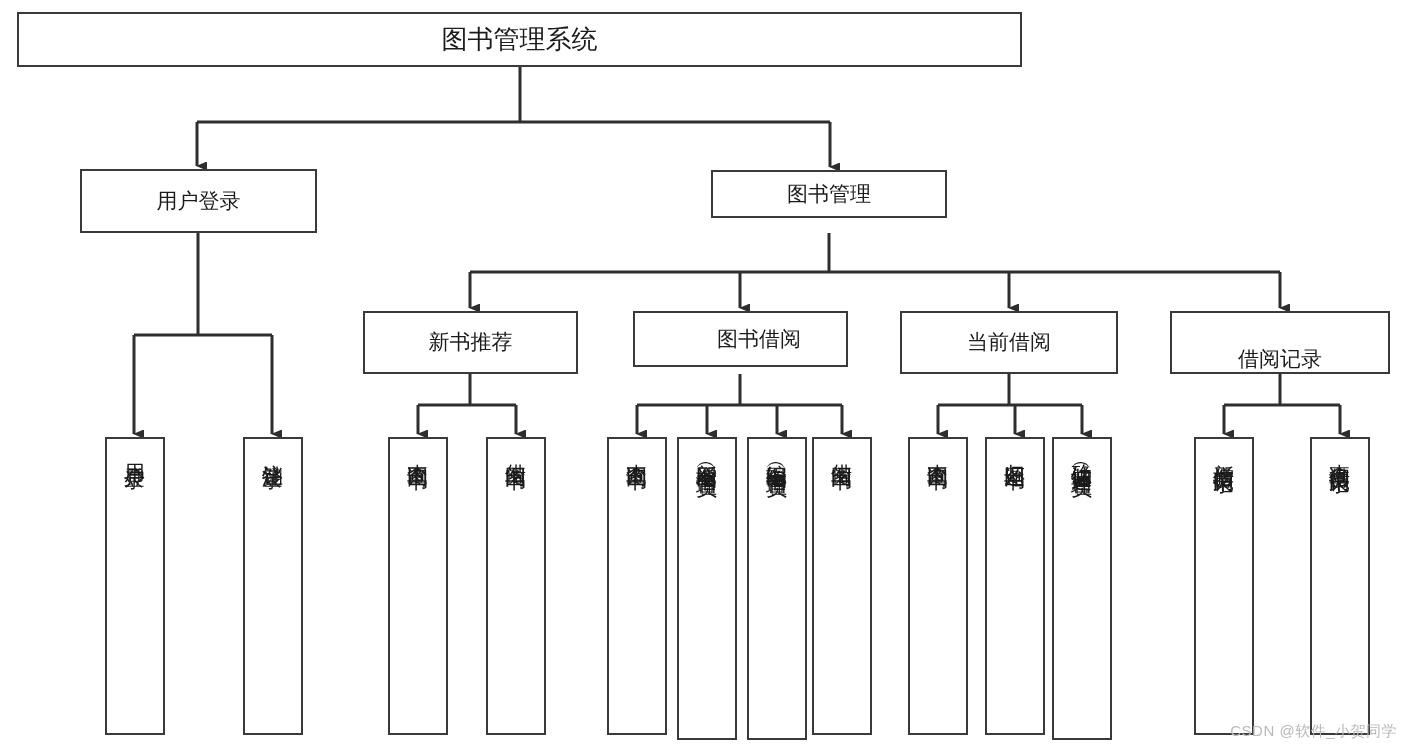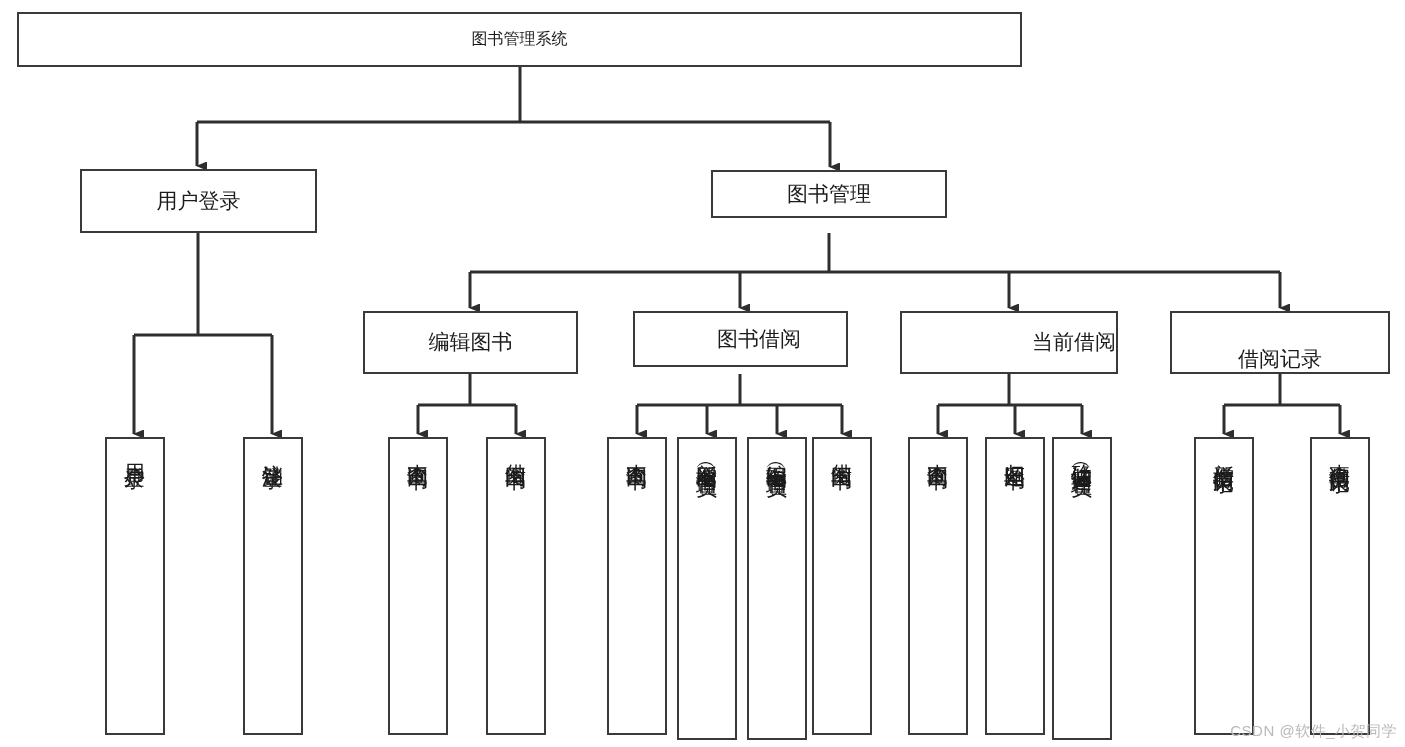--- a/index.html
+++ b/index.html
@@ -34,21 +34,21 @@
     align-items: center;
     justify-content: center;
     color: #1b1b1b;
   }
   .node-label {
     text-align: center;
     line-height: 1.18;
     white-space: nowrap;
   }
   .node.root .node-label {
-    font-size: 16px;
+    font-size: 26px;
   }
   .node.level1 .node-label,
   .node.level2 .node-label {
     font-size: 21px;
   }
   .node.leaf {
     align-items: flex-start;
     justify-content: center;
     padding-top: 8px;
   }
@@ -134,26 +134,26 @@
   </div>
 
   <div class="node level1" style="left:80px; top:169px; width:237px; height:64px;">
     <span class="node-label">用户登录</span>
   </div>
   <div class="node level1" style="left:711px; top:170px; width:236px; height:48px;">
     <span class="node-label">图书管理</span>
   </div>
 
   <div class="node level2" style="left:363px; top:311px; width:215px; height:63px;">
-    <span class="node-label">编辑图书</span>
+    <span class="node-label">新书推荐</span>
   </div>
   <div class="node level2" style="left:633px; top:311px; width:215px; height:56px;padding-left:37px;">
     <span class="node-label">图书借阅</span>
   </div>
-  <div class="node level2" style="left:900px; top:311px; width:218px; height:63px;justify-content:flex-end;">
+  <div class="node level2" style="left:900px; top:311px; width:218px; height:63px;">
     <span class="node-label">当前借阅</span>
   </div>
   <div class="node level2" style="left:1170px; top:311px; width:220px; height:63px;align-items:flex-end;">
     <span class="node-label">借阅记录</span>
   </div>
 
   <div class="node leaf" style="left:105px; top:437px; width:60px; height:298px;">
     <span class="node-label">用户登录</span>
   </div>
   <div class="node leaf" style="left:243px; top:437px; width:60px; height:298px;">

